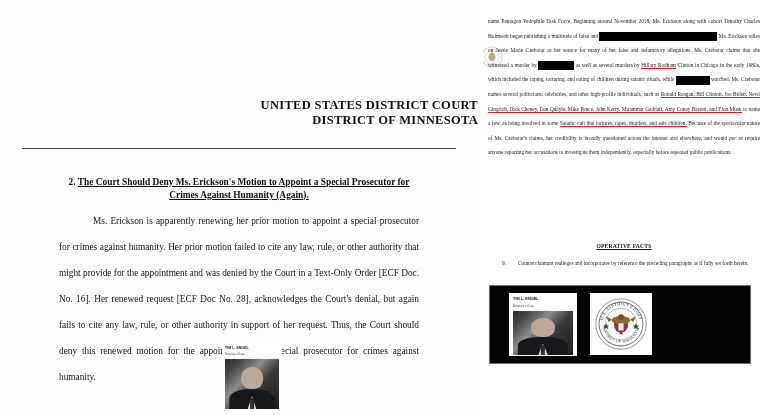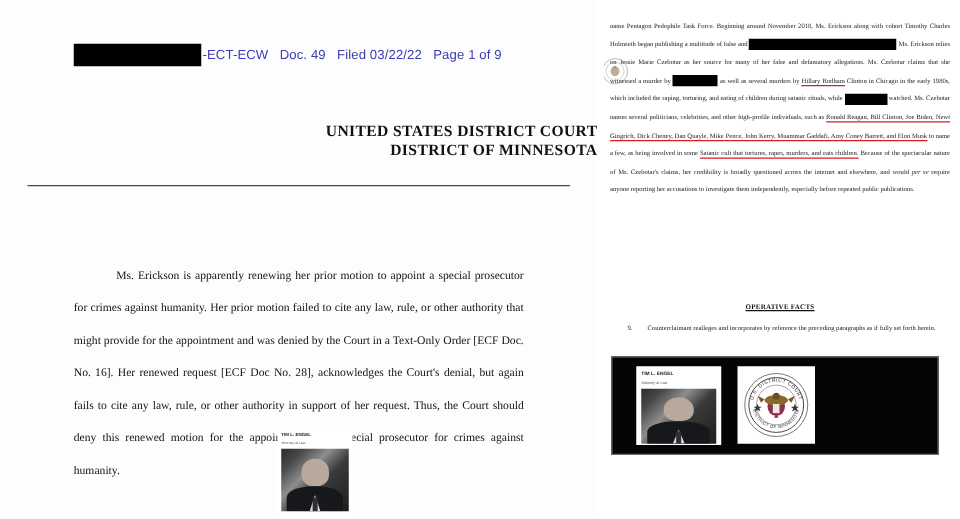--- a/index.html
+++ b/index.html
@@ -274,35 +274,32 @@
   
   .seal-svg { display: block; }
 </style>
 </head>
 <body>
 
 <div class="page">
 
   <div class="left-panel">
 
-    <div class="ecf-header">
-      <span class="redaction ecf-redaction"></span>
-        <span class="seg">-ECT-ECW</span>
-      <span class="seg">Doc. 49</span>
-      <span class="seg">Filed 03/22/22</span>
-      <span class="seg">Page 1 of 9</span>
-    </div>
 
     <div class="court-title">
       <div>UNITED STATES DISTRICT COURT</div>
       <div>DISTRICT OF MINNESOTA</div>
     </div>
 
     <div class="hrule"></div>
 
+    <div class="section-heading">
+      <span class="num">2.</span>
+      <span class="underlined">The Court Should Deny Ms. Erickson's Motion to Appoint a Special Prosecutor for Crimes Against Humanity (Again).</span>
+    </div>
 
     <div class="body-copy">Ms. Erickson is apparently renewing her prior motion to appoint a special prosecutor for crimes against humanity.  Her prior motion failed to cite any law, rule, or other authority that might provide for the appointment and was denied by the Court in a Text-Only Order [ECF Doc. No. 16].  Her renewed request [ECF Doc No. 28], acknowledges the Court's denial, but again fails to cite any law, rule, or other authority in support of her request.  Thus, the Court should deny this renewed motion for the appointment of a special prosecutor for crimes against humanity.</div>
 
     <div class="attorney-card-left">
       <div class="ac-name" style="font-size:3.6px;line-height:5px;margin:2px 0 0 3px;">TIM L. ENGEL</div>
       <div class="ac-sub" style="font-size:2.8px;line-height:4px;margin:1px 0 0 3px;">Attorney at Law</div>
       <div class="ac-photo" style="margin:3px 3px 0 3px;height:50px;">
         <div class="head"></div>
         <div class="shoulders"></div>
         <div class="shirt"></div>

